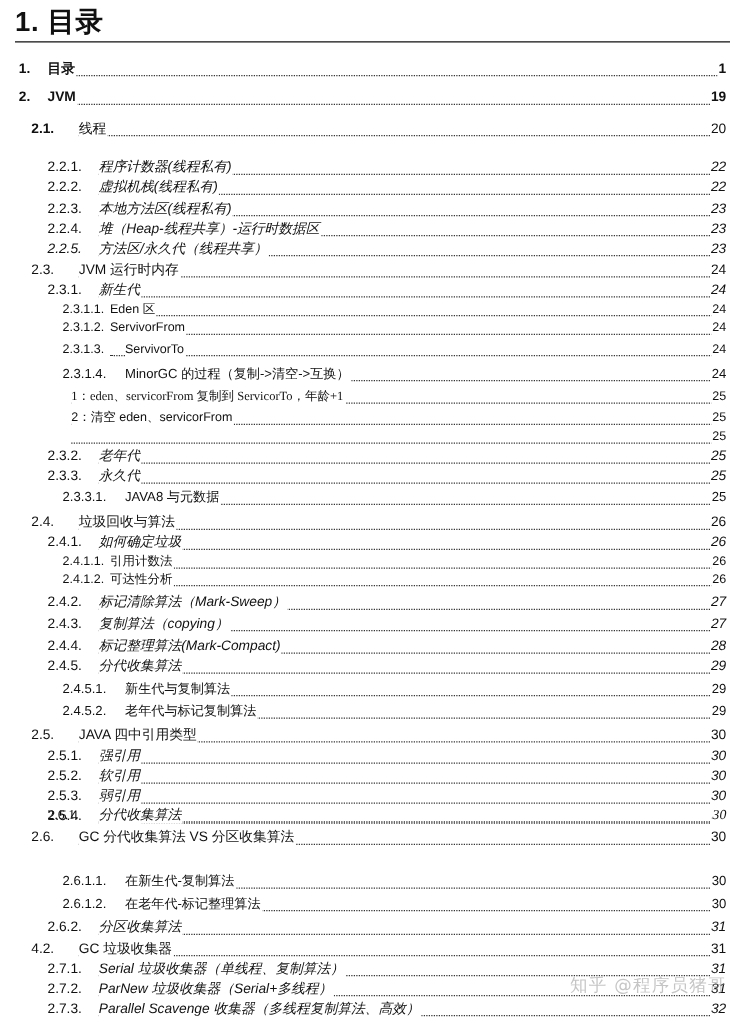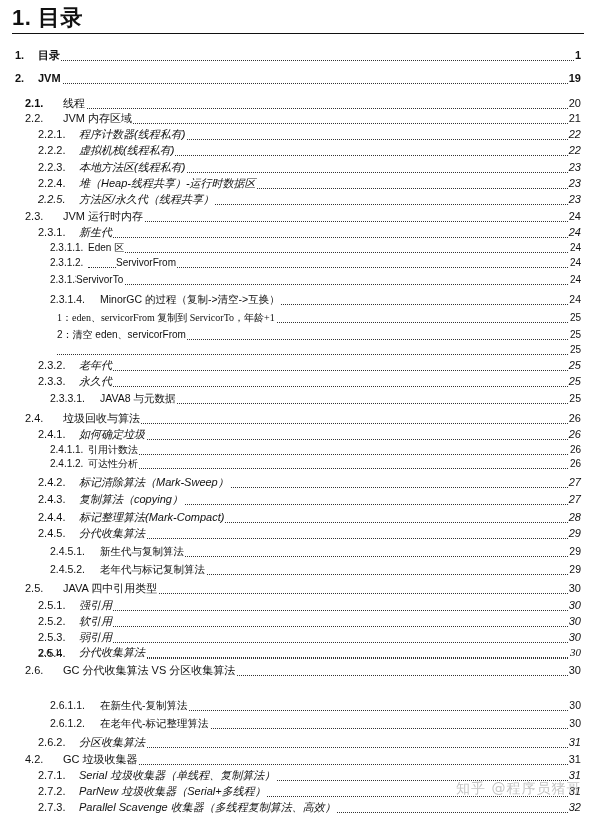--- a/index.html
+++ b/index.html
@@ -44,26 +44,20 @@
       <span class="leader" style="left: 38px;"></span>
       <span class="title" style="left: 38px;">JVM</span>
       <span class="page">19</span>
     </div>
     <div class="row l1" style="top: 95px;">
       <span class="num" style="left: 25px; font-weight: bold;">2.1.</span>
       <span class="leader" style="left: 63px;"></span>
       <span class="title" style="left: 63px;">线程</span>
       <span class="page">20</span>
     </div>
-    <div class="row l1" style="top: 110px;">
-      <span class="num" style="left: 25px;">2.2.</span>
-      <span class="leader" style="left: 63px;"></span>
-      <span class="title" style="left: 63px;">JVM 内存区域</span>
-      <span class="page">21</span>
-    </div>
     <div class="row l2" style="top: 126px;">
       <span class="num" style="left: 38px;">2.2.1.</span>
       <span class="leader" style="left: 79px;"></span>
       <span class="title" style="left: 79px;">程序计数器(线程私有)</span>
       <span class="page">22</span>
     </div>
     <div class="row l2" style="top: 142px;">
       <span class="num" style="left: 38px;">2.2.2.</span>
       <span class="leader" style="left: 79px;"></span>
       <span class="title" style="left: 79px;">虚拟机栈(线程私有)</span>
@@ -101,27 +95,27 @@
     </div>
     <div class="row l3" style="top: 239px;">
       <span class="num" style="left: 50px;">2.3.1.1.</span>
       <span class="leader" style="left: 88px;"></span>
       <span class="title" style="left: 88px;">Eden 区</span>
       <span class="page">24</span>
     </div>
     <div class="row l3" style="top: 254px;">
       <span class="num" style="left: 50px;">2.3.1.2.</span>
       <span class="leader" style="left: 88px;"></span>
-      <span class="title" style="left: 88px; margin-left: 28px;">ServivorFrom</span>
+      <span class="title" style="left: 88px;">ServivorFrom</span>
       <span class="page">24</span>
     </div>
     <div class="row l3" style="top: 271px;">
       <span class="num" style="left: 50px;">2.3.1.3.</span>
       <span class="leader" style="left: 88px;"></span>
-      <span class="title" style="left: 76px;">ServivorTo</span>
+      <span class="title" style="left: 100px;">ServivorTo</span>
       <span class="page">24</span>
     </div>
     <div class="row l3b" style="top: 291px;">
       <span class="num" style="left: 50px;">2.3.1.4.</span>
       <span class="leader" style="left: 100px;"></span>
       <span class="title" style="left: 100px;">MinorGC 的过程（复制-&gt;清空-&gt;互换）</span>
       <span class="page">24</span>
     </div>
     <div class="row step" style="top: 309px;">
       <span class="leader" style="left: 57px;"></span>

